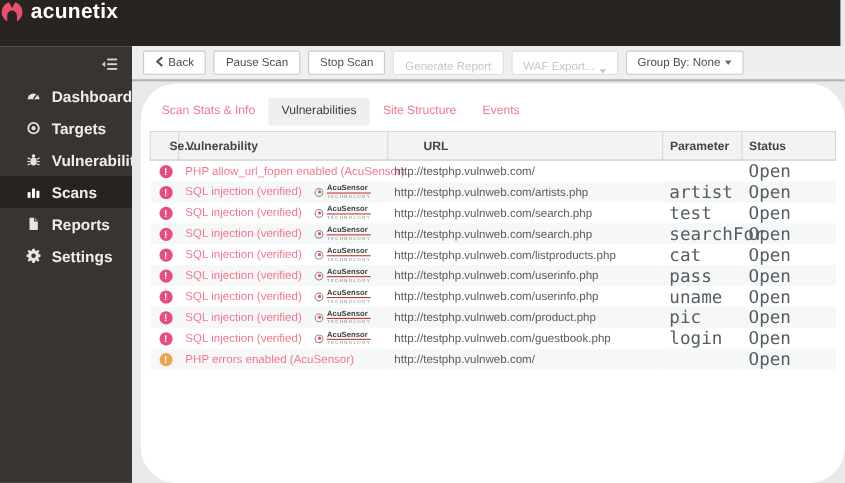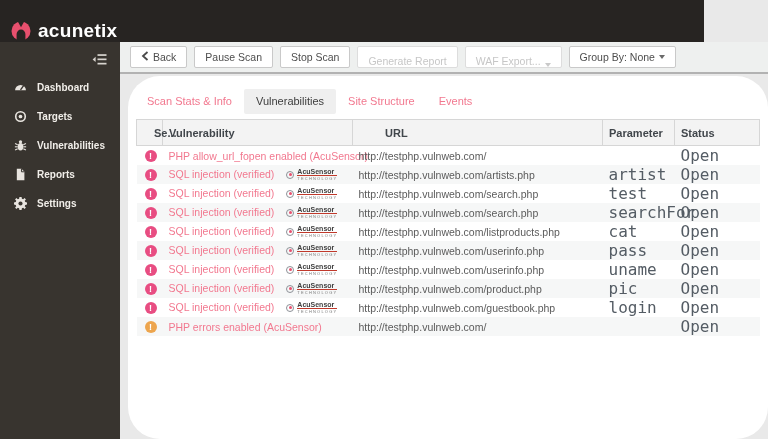--- a/index.html
+++ b/index.html
@@ -1,30 +1,30 @@
 <!DOCTYPE html>
 <html style="--pink: #e8506e; --pink-link: #f2788f;"><head>
 <meta charset="utf-8">
 <style>
   * { margin:0; padding:0; box-sizing:border-box; }
   html,body { width:768px; height:439px; overflow:hidden;
     font-family:"Liberation Sans","DejaVu Sans",sans-serif; background:#e9e9e9; }
 
   
-  .topbar { position:absolute; left:0; top:0; width:704px; height:42px;
-    background:#272422; display:flex; align-items:flex-end; padding-left:10px; }
+  .topbar { position:absolute; left:0; top:0; width:764px; height:42px;
+    background:#272422; display:flex; align-items:flex-start; }
   .logo { display:flex; align-items:center; gap:6px; cursor:pointer; }
   .logo-text { color:#ffffff; font-size:19px; font-weight:700; letter-spacing:.3px; }
 
   
   .sidebar { position:absolute; left:0; top:42px; width:120px; bottom:0; background:#38342f; }
   .collapse-btn { position:absolute; top:10px; right:12px; width:16px; height:14px; cursor:pointer; }
   .side-nav { margin-top:31px; }
   .side-item { height:29px; display:flex; align-items:center; gap:10px;
-    padding-left:14px; color:#f1eee9; font-size:10px; font-weight:700; cursor:pointer; }
+    padding-left:24px; color:#f1eee9; font-size:14px; font-weight:700; cursor:pointer; }
   .side-item.active { background:#262320; }
   .side-icon { width:13px; height:13px; display:inline-flex; }
 
   
   .main { position:absolute; left:120px; top:42px; right:0; bottom:0; background:#e9e9e9; }
   .toolbar { height:32px; background:#eef0ef; border-bottom:2px solid #b2b2b2;
     display:flex; align-items:center; padding-left:10px; gap:7px; }
   .tb-btn { height:22px; display:inline-flex; align-items:center; gap:4px;
     padding:0 10px; background:#ffffff; border:1px solid #c9c9c9; border-radius:2px;
     font-size:10.5px; color:#4d4d4d; font-family:inherit; cursor:pointer; }
@@ -124,20 +124,30 @@
               <line x1="3.4" y1="7.2" x2="0.8" y2="7.2"></line>
               <line x1="3.4" y1="9" x2="1" y2="10.2"></line>
               <line x1="8.6" y1="5.4" x2="11" y2="4.2"></line>
               <line x1="8.6" y1="7.2" x2="11.2" y2="7.2"></line>
               <line x1="8.6" y1="9" x2="11" y2="10.2"></line>
             </g>
           </svg>
         </span>
         <span class="side-label">Vulnerabilities</span>
       </div>
+      <div class="side-item active">
+        <span class="side-icon">
+          <svg width="13" height="13" viewBox="0 0 12 12" fill="#ffffff">
+            <rect x="1" y="6.2" width="2.5" height="4.8"></rect>
+            <rect x="4.7" y="3.2" width="2.5" height="7.8"></rect>
+            <rect x="8.4" y="5" width="2.5" height="6"></rect>
+          </svg>
+        </span>
+        <span class="side-label">Scans</span>
+      </div>
       <div class="side-item">
         <span class="side-icon">
           <svg width="13" height="13" viewBox="0 0 12 12">
             <path d="M2.6 0.8 h4.3 l2.7 2.7 v7.7 h-7 z" fill="#e8e4df"></path>
             <path d="M6.9 0.8 v2.7 h2.7" fill="none" stroke="#38342f" stroke-width="0.9"></path>
           </svg>
         </span>
         <span class="side-label">Reports</span>
       </div>
       <div class="side-item">

